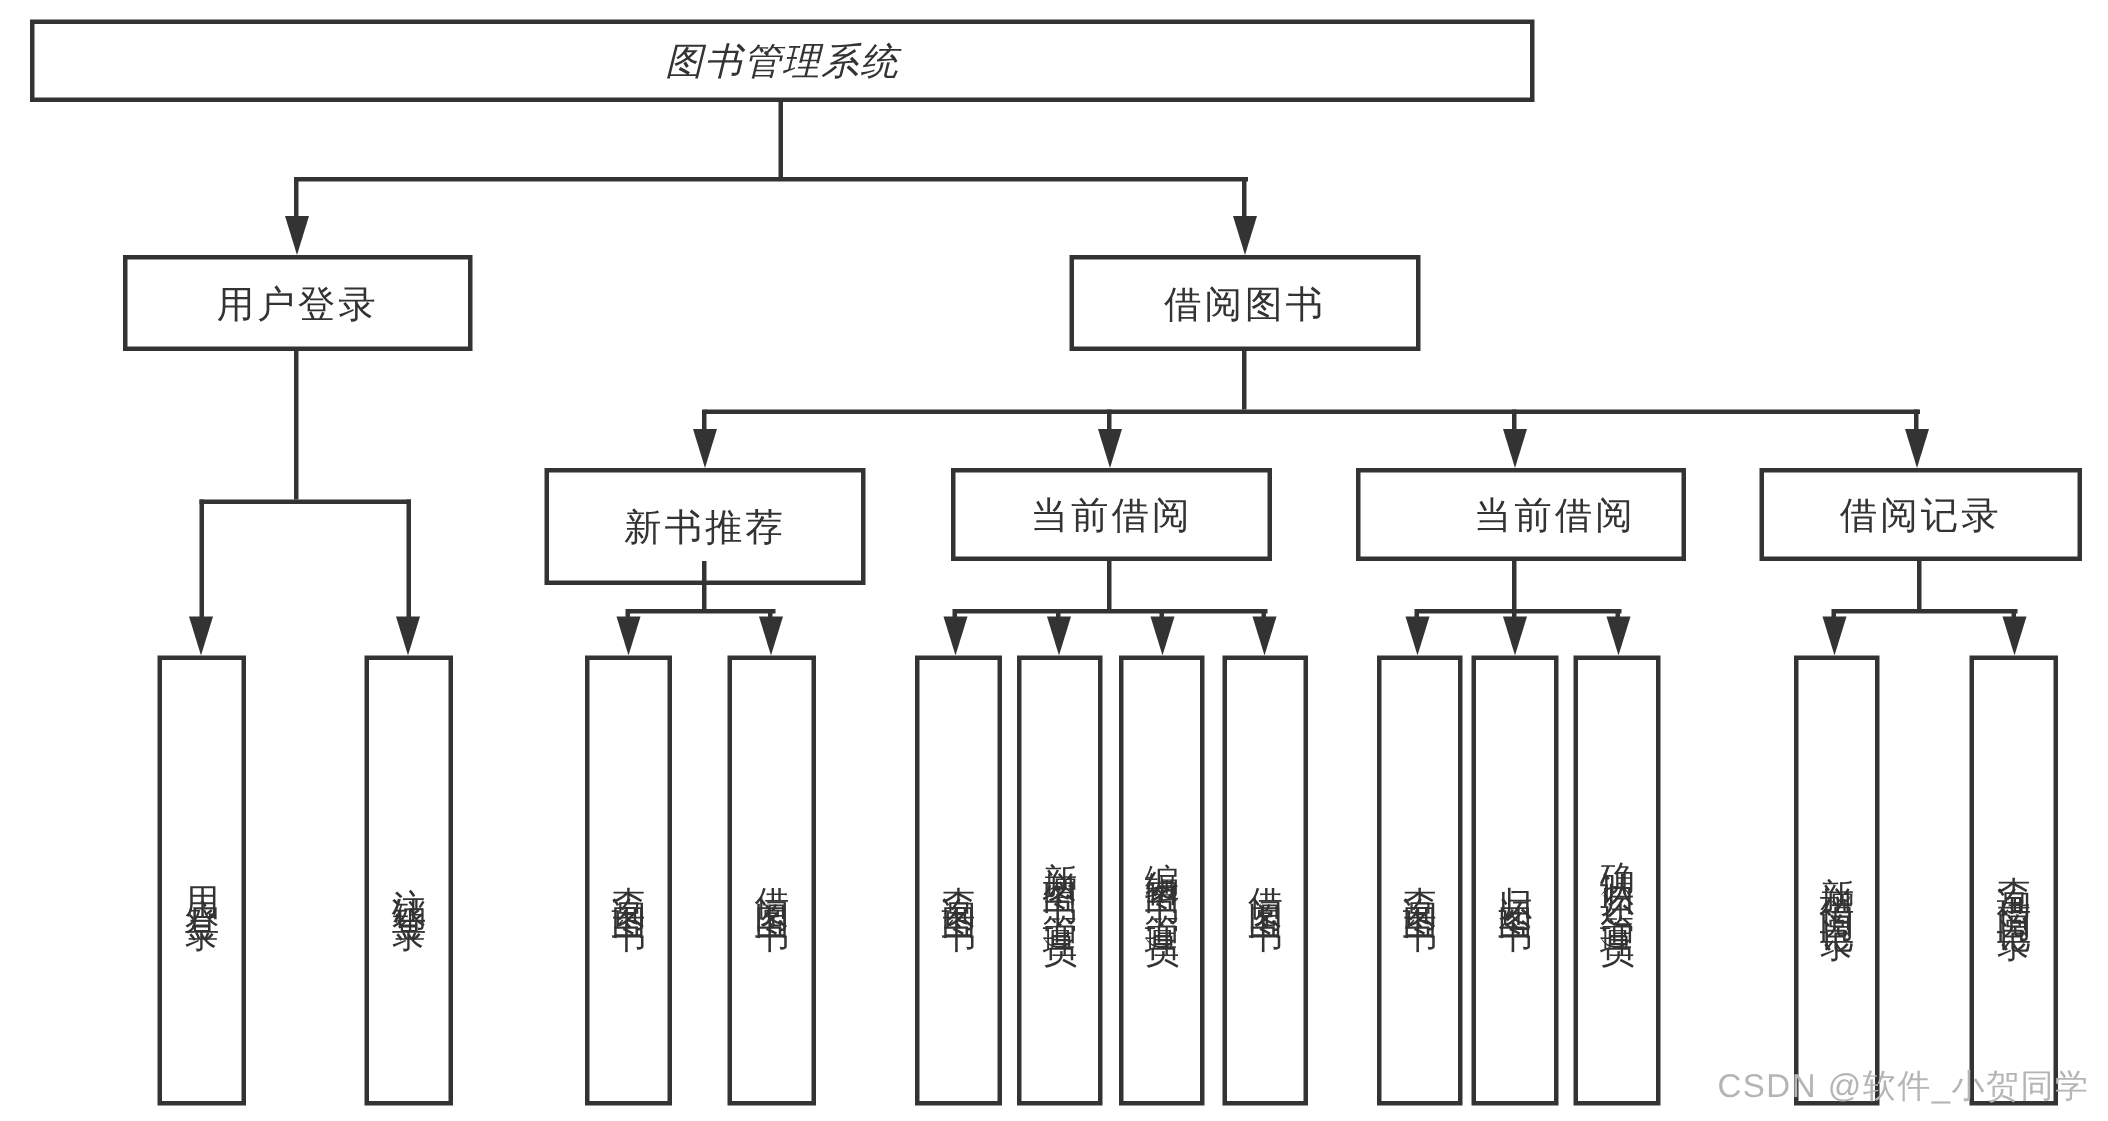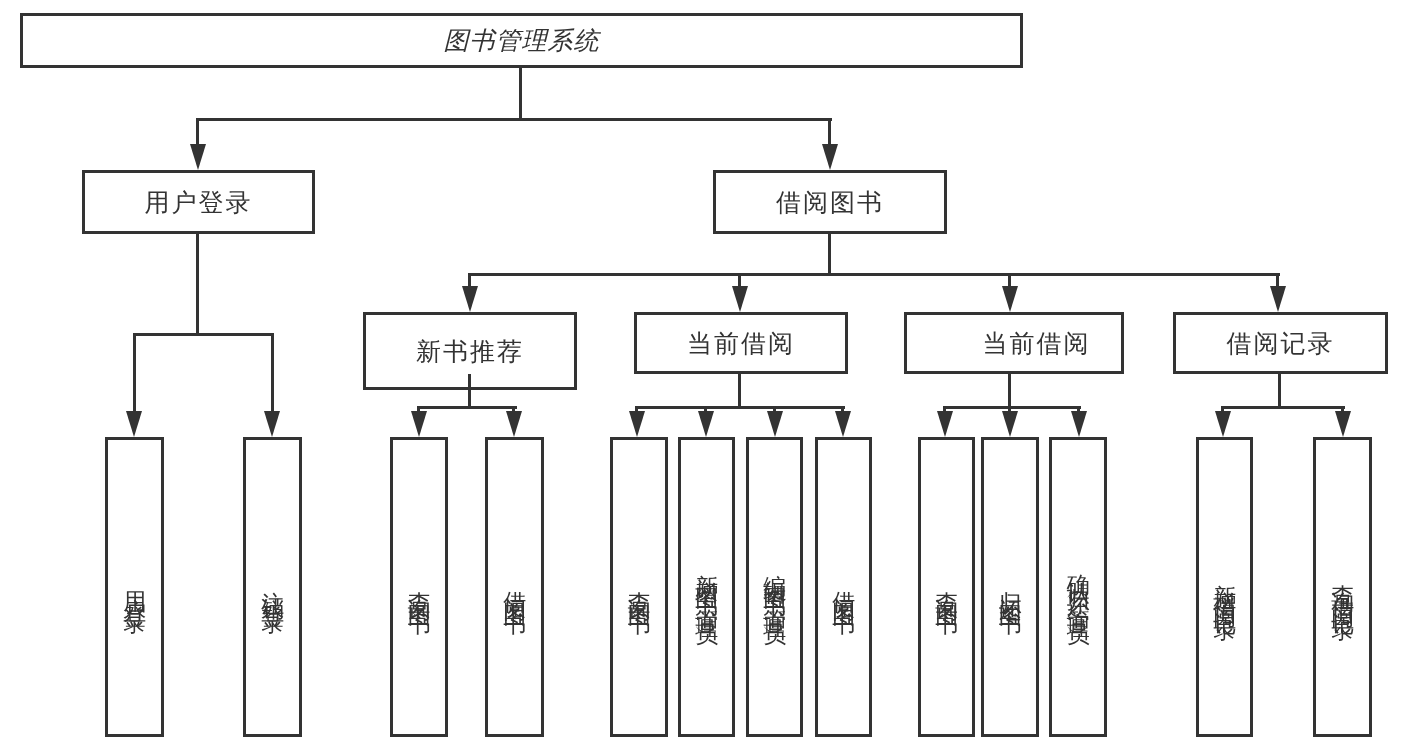--- a/index.html
+++ b/index.html
@@ -186,14 +186,15 @@
     <span class="vtext">确认归还（管理员）</span>
   </div>
 
   <div class="box vbox" style="left:1196px; width:57px;">
     <span class="vtext">新增借阅记录</span>
   </div>
   <div class="box vbox" style="left:1313px; width:59px;">
     <span class="vtext">查询借阅记录</span>
   </div>
 
+  <div class="watermark">CSDN @软件_小贺同学</div>
 
 </div>
 
 </body></html>

